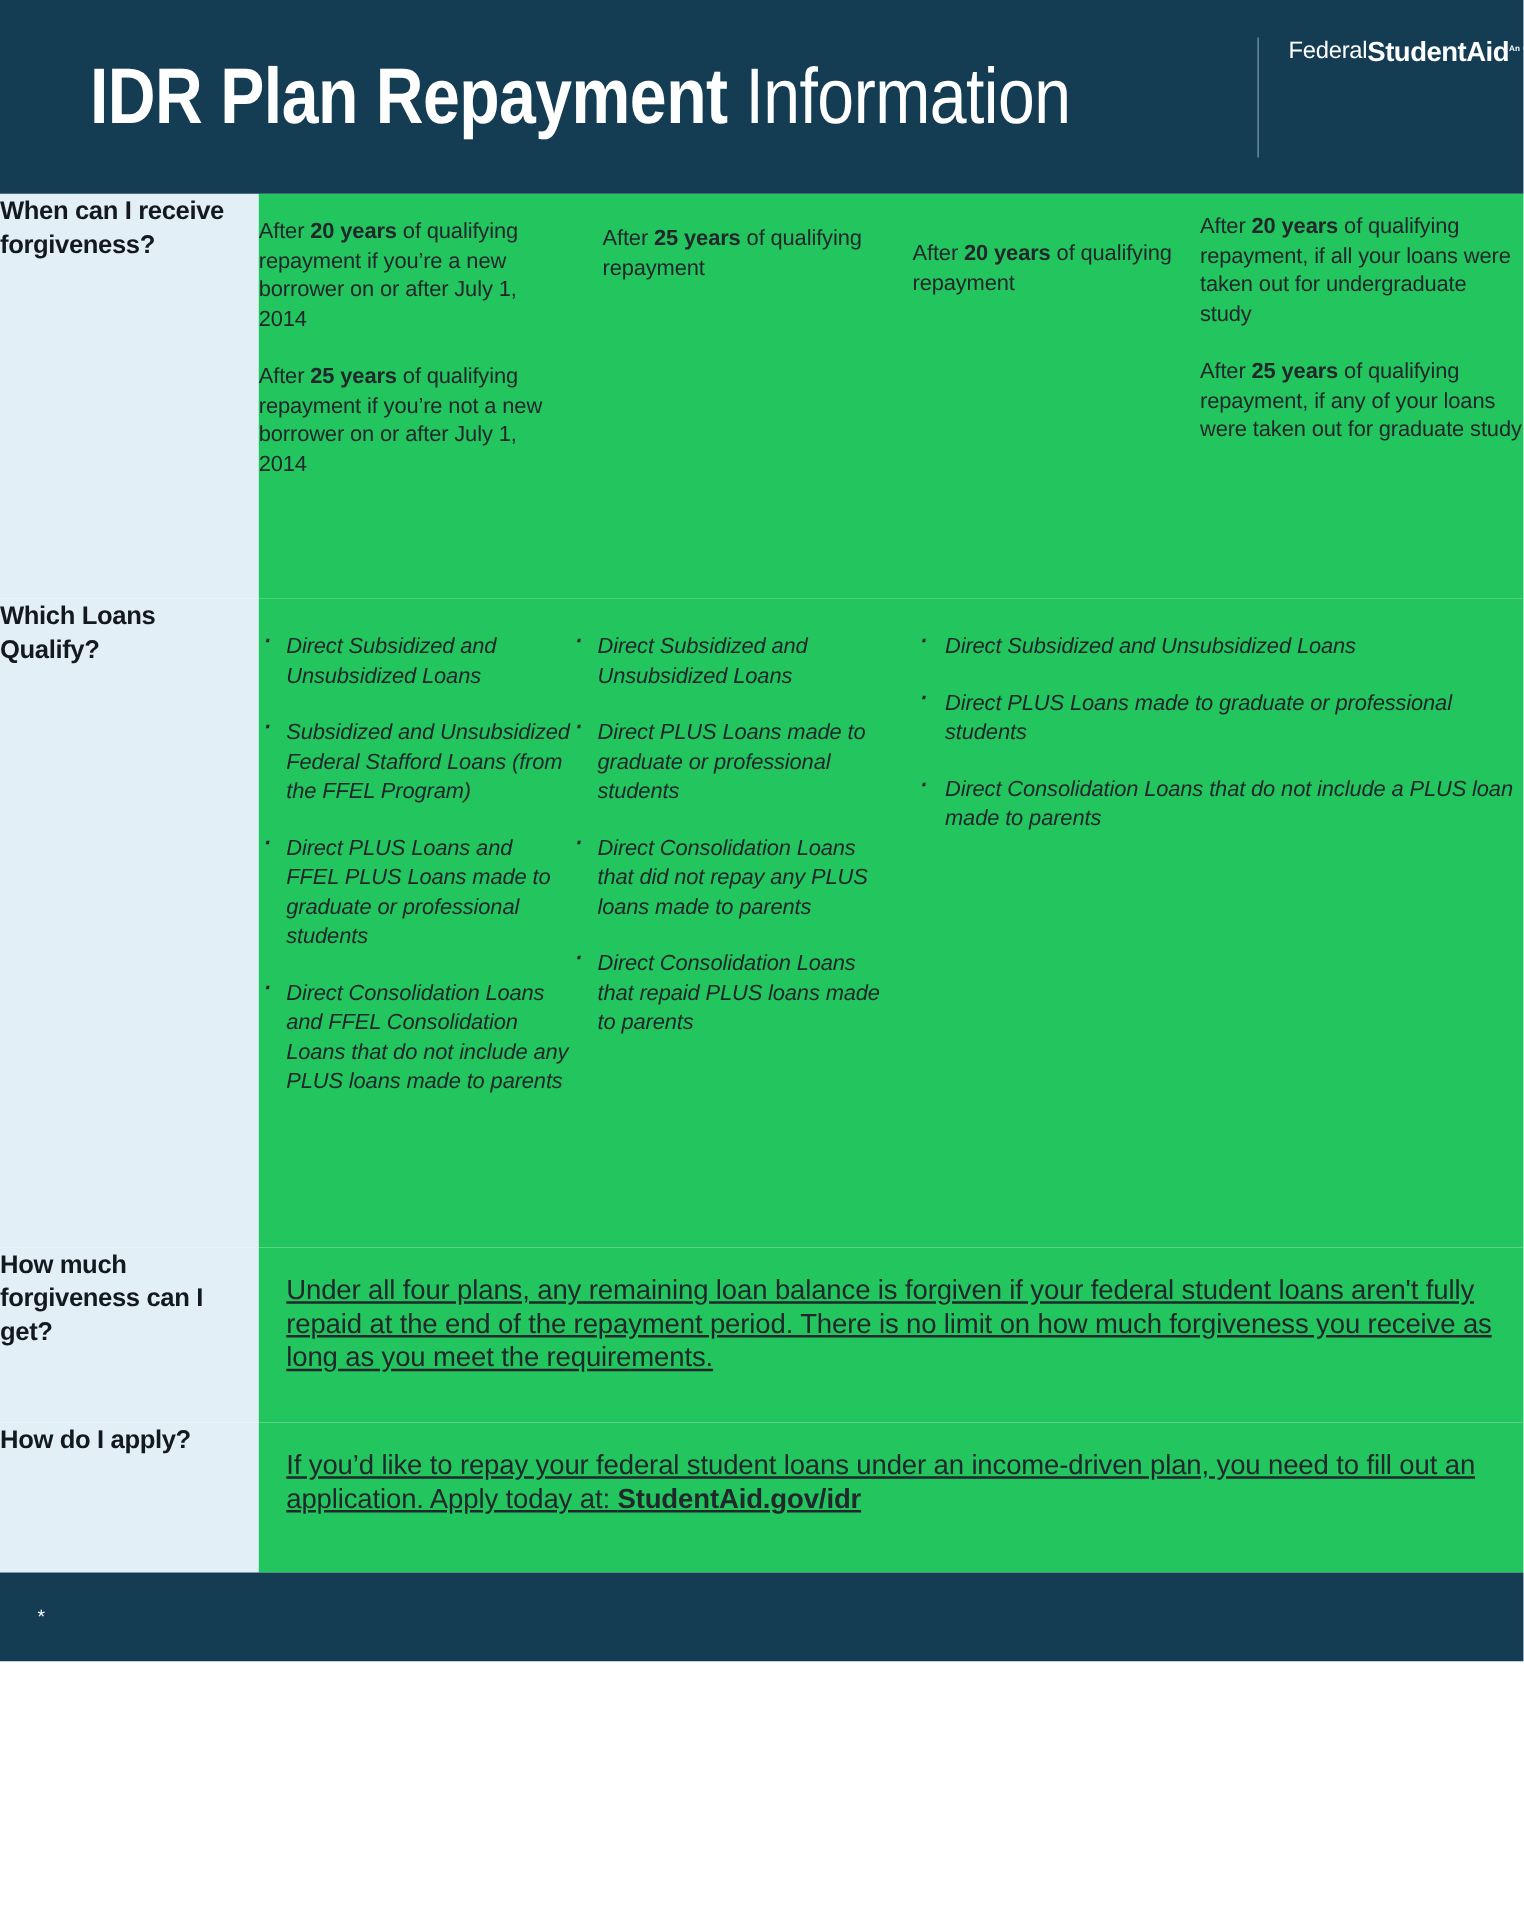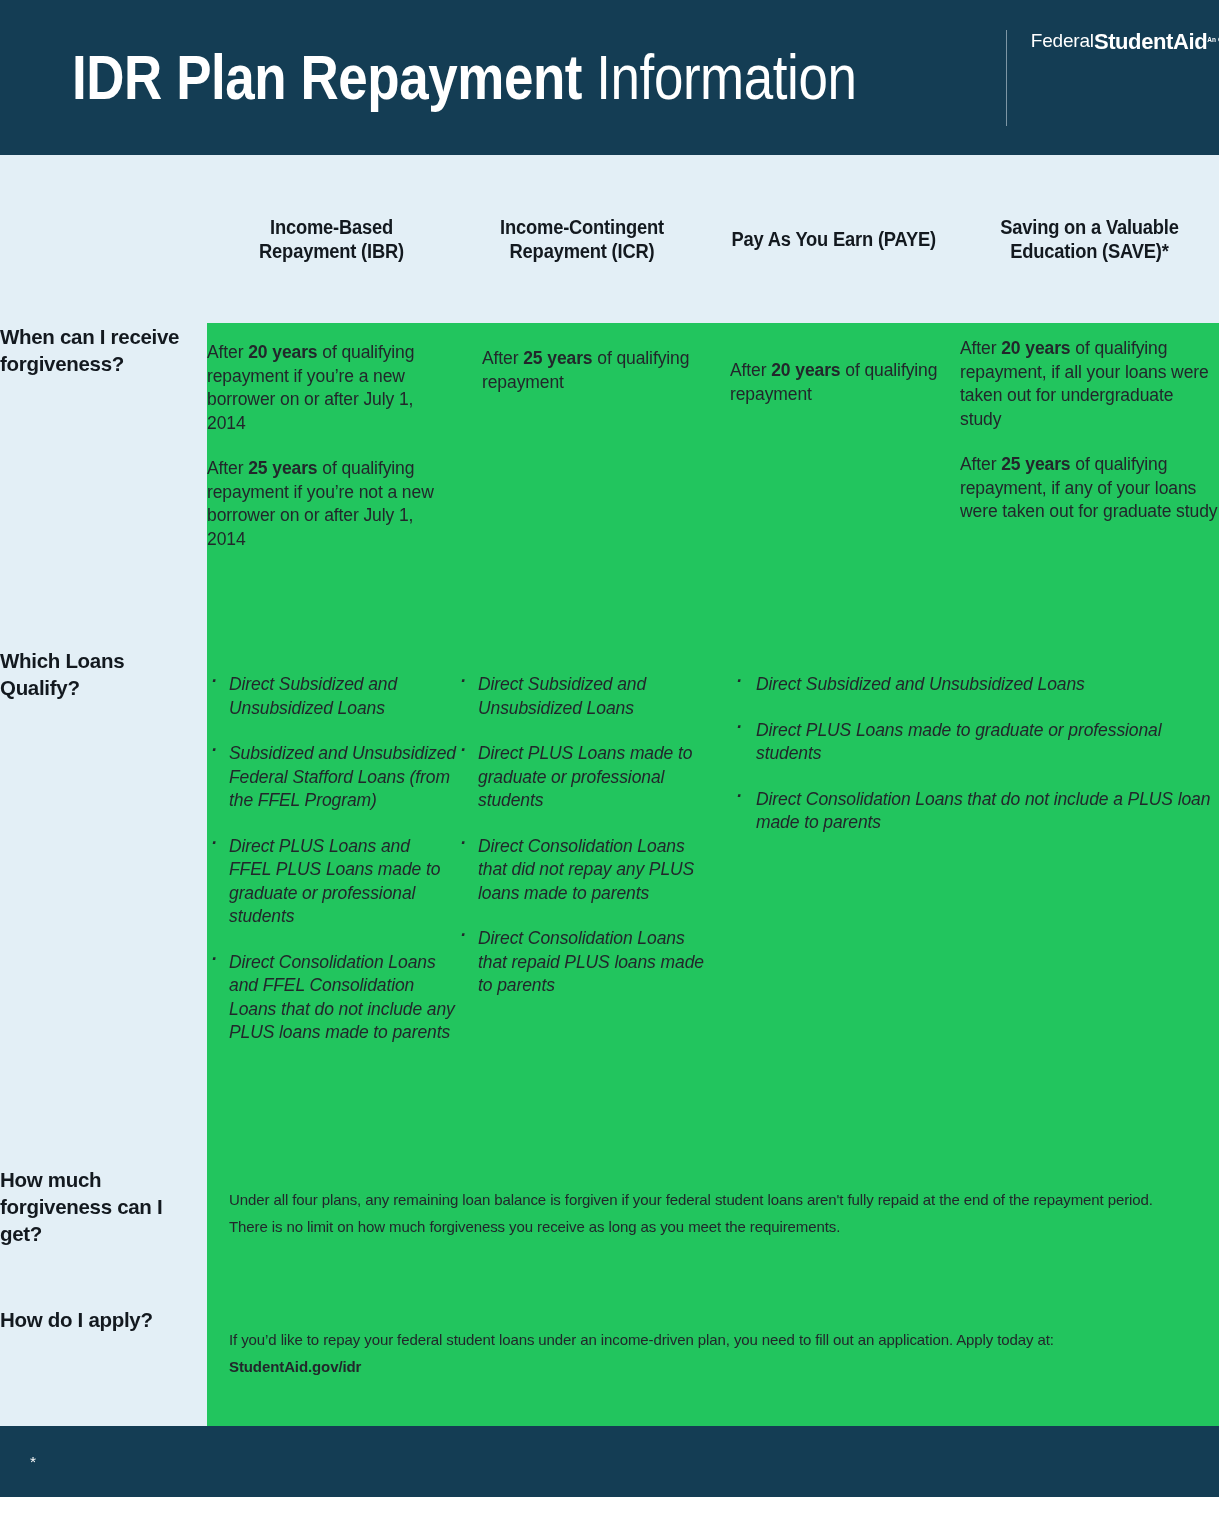--- a/index.html
+++ b/index.html
@@ -153,23 +153,24 @@
     left: 3px;
     top: -5px;
     font-size: 25px;
     line-height: 23.5px;
     color: #22272b;
   }
   .cell.wide ul.bl li { padding-left: 24px; }
 
   
   .cell.full {
-    padding: 20px 40px 20px 22px;
-    font-size: 15px;
+    padding: 20px 13px 20px 22px;
+    font-size: 22px;
     line-height: 27px;
+    text-decoration: underline;
   }
 
   
   .footer {
     background: #143d54;
     height: 71px;
     display: flex;
     align-items: center;
     padding-left: 30px;
     color: #ffffff;
@@ -202,27 +203,20 @@
   <table class="table">
     <colgroup>
       <col class="c0">
         <col class="c1">
         <col class="c2">
         <col class="c3">
         <col class="c4">
     </colgroup>
     <tbody>
 
-      <tr class="thead">
-        <td class="bgblue"></td>
-        <td class="bgblue vline stretchy"><span>Income-Based Repayment (IBR)</span></td>
-        <td class="bgblue vline stretchy"><span>Income-Contingent Repayment (ICR)</span></td>
-        <td class="bgblue vline stretchy"><span>Pay As You Earn (PAYE)</span></td>
-        <td class="bgblue vline stretchy"><span>Saving on a Valuable Education (SAVE)*</span></td>
-      </tr>
 
       <tr>
         <td class="bgblue rowline rowlabel">When can I receive forgiveness?</td>
 
         <td class="bgwhite rowline vline cell r1 pad-a">
           <p><span>After </span><b>20 years</b><span> of qualifying repayment if you’re a new borrower on or after July 1, 2014</span></p>
           <p><span>After </span><b>25 years</b><span> of qualifying repayment if you’re not a new borrower on or after July 1, 2014</span></p>
         </td>
 
         <td class="bgwhite rowline vline cell r1 pad-c">

